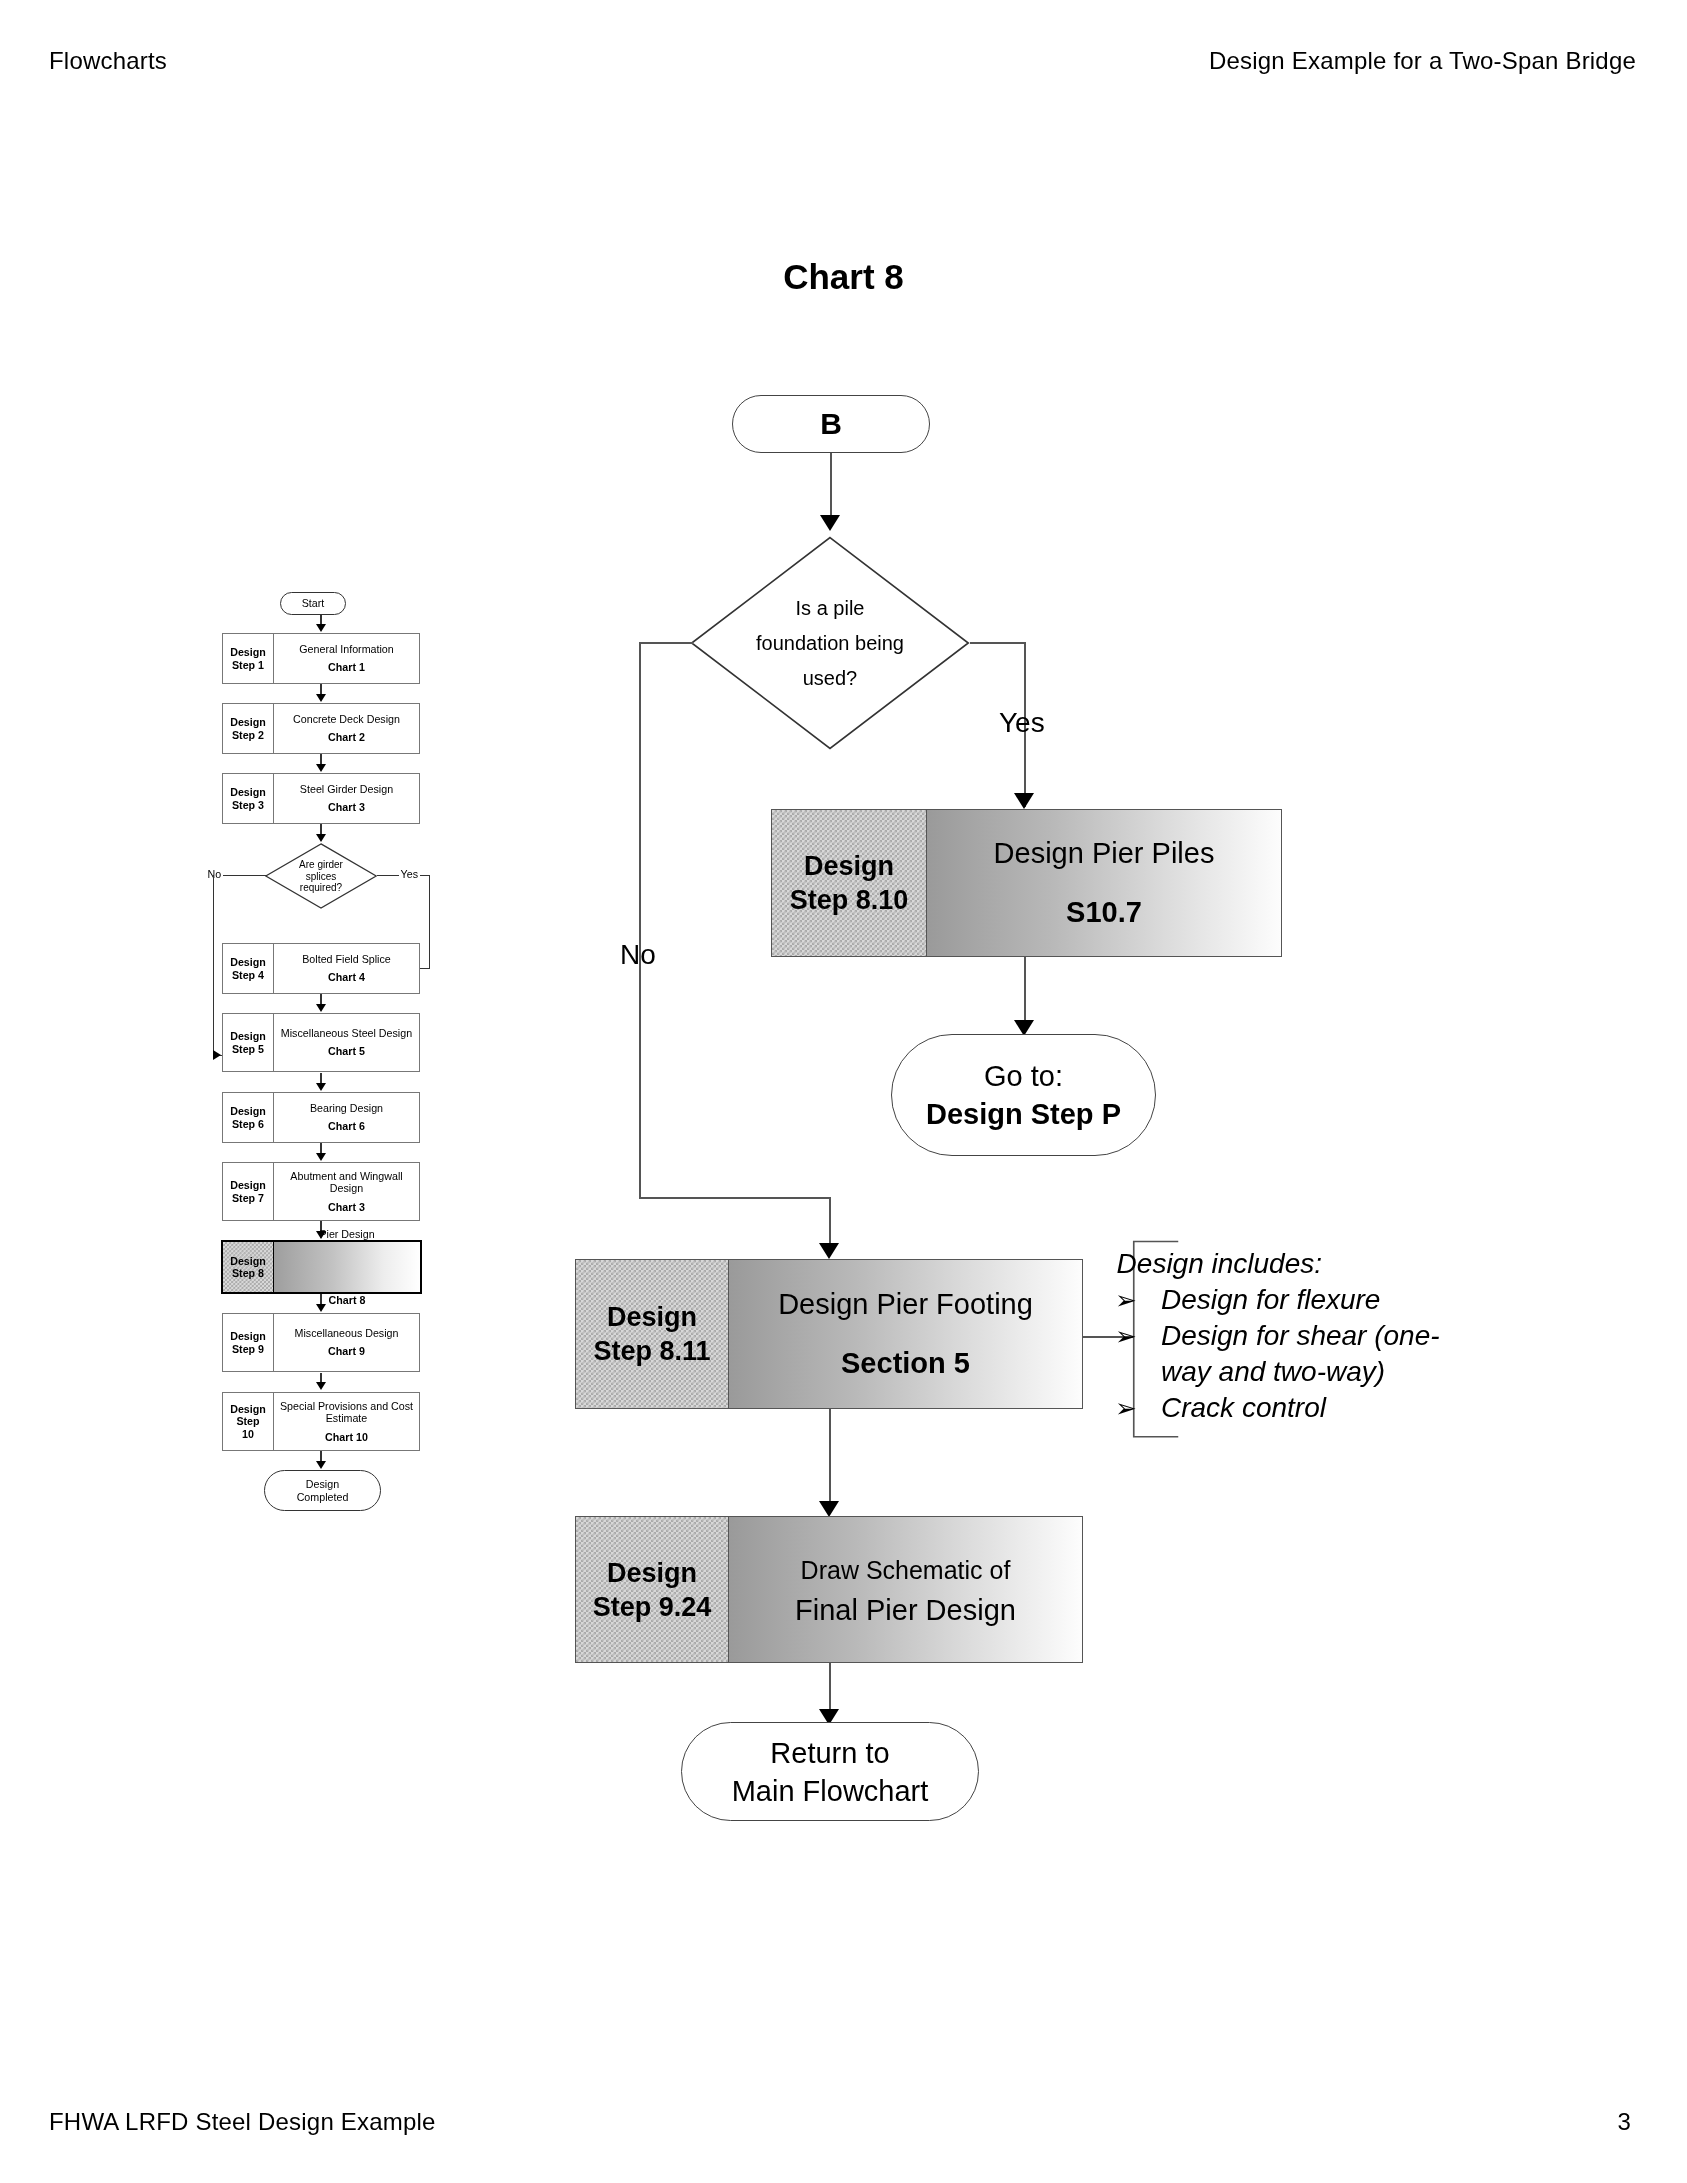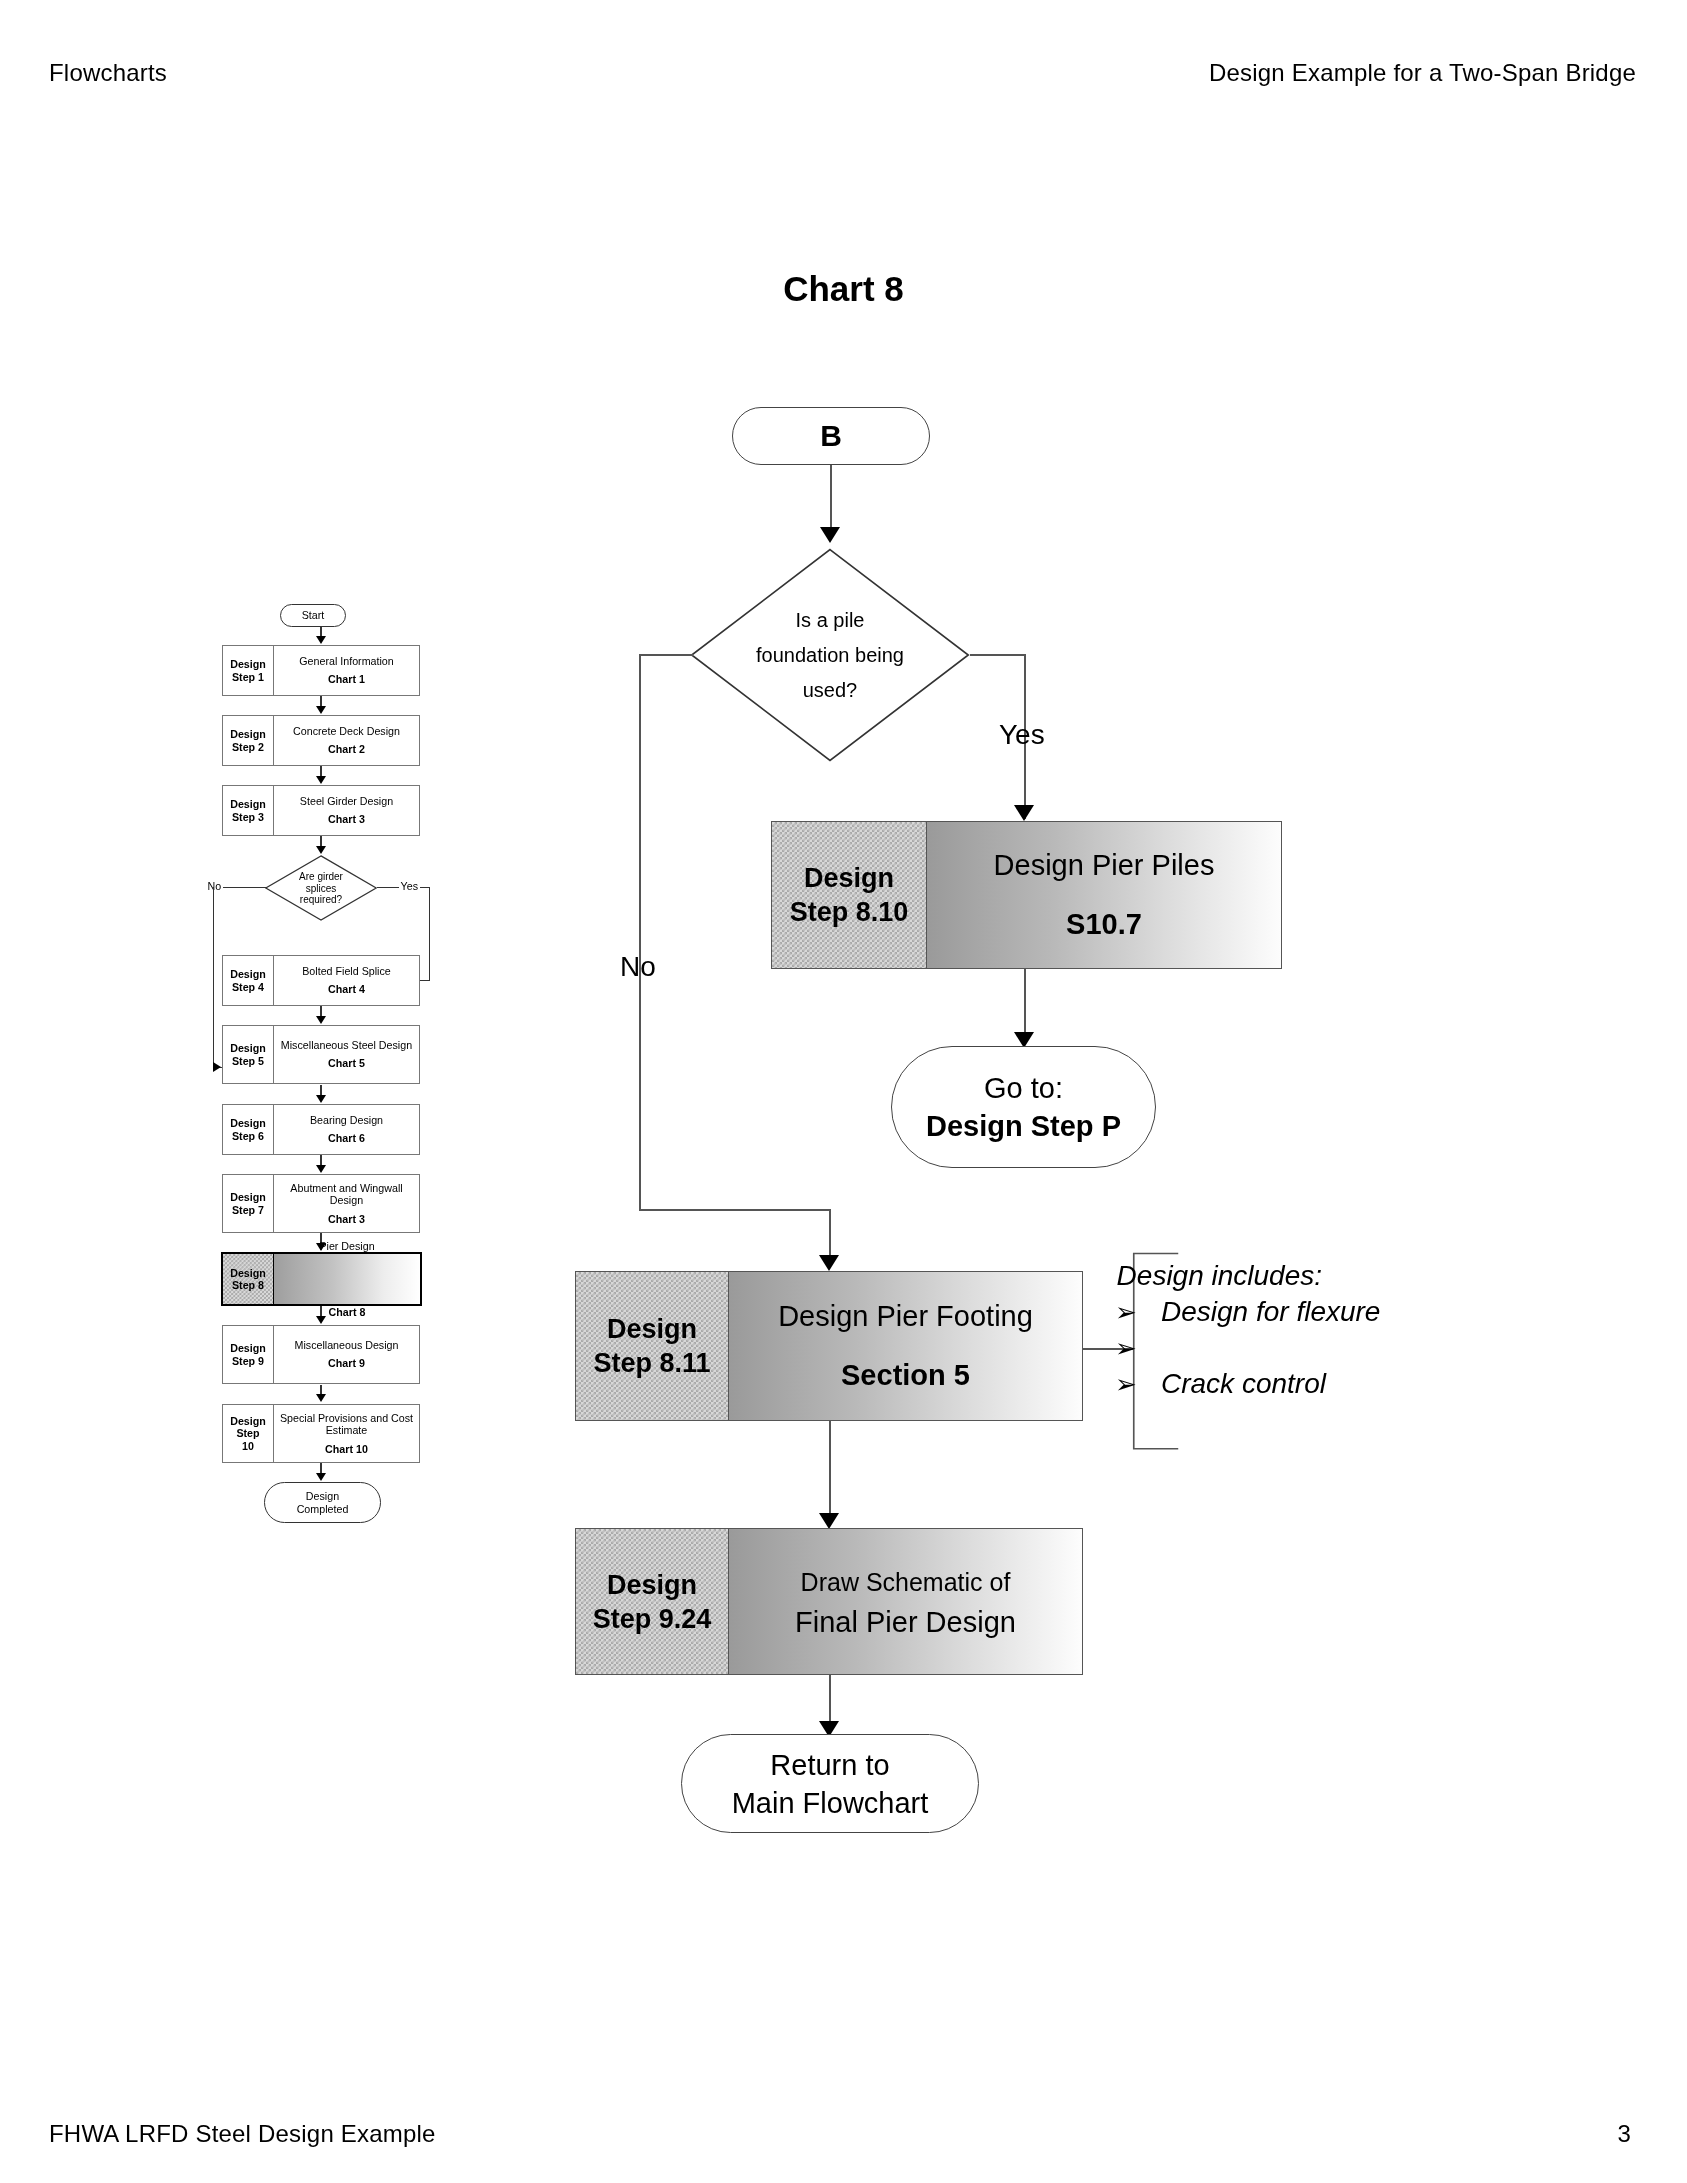--- a/index.html
+++ b/index.html
@@ -1,20 +1,20 @@
 <!DOCTYPE html>
 <html style="font-size:13px"><head>
 <meta charset="utf-8">
 <style>
   html,body{margin:0;padding:0;background:#fff;}
   body{
     width:1687px;height:2183px;position:relative;overflow:hidden;
     font-family:"Liberation Sans",sans-serif;color:#000;
   }
-  .page{position:absolute;inset:0;margin-top:12px;}
+  .page{position:absolute;inset:0;}
 
   
   .runhead{position:absolute;font-size:24px;letter-spacing:0.2px;white-space:nowrap;}
   #rh-left{left:49px;  top:47px;}
   #rh-right{right:51px;top:47px;}
   #rf-left{left:49px;  top:2108px;}
   #rf-right{right:56px;top:2108px;}
 
   
   .title{position:absolute;left:0;right:0;text-align:center;font-weight:bold;}
@@ -336,20 +336,21 @@
     </svg>
 
     <div class="note" style="left:1115px;top:1246px;width:354px;">
       <span class="hdr">Design includes:</span>
       <div class="row">
         <span class="bullet">➢</span>
         <span class="btxt">Design for flexure</span>
       </div>
       <div class="row">
         <span class="bullet">➢</span>
+        <span class="btxt">Design for shear (one-way and two-way)</span>
       </div>
       <div class="row">
         <span class="bullet">➢</span>
         <span class="btxt">Crack control</span>
       </div>
     </div>
 
     <div class="line vline" style="left:829px;top:1409px;height:97px;"></div>
     <div class="arrow-d" style="left:819px;top:1501px;"></div>
 

